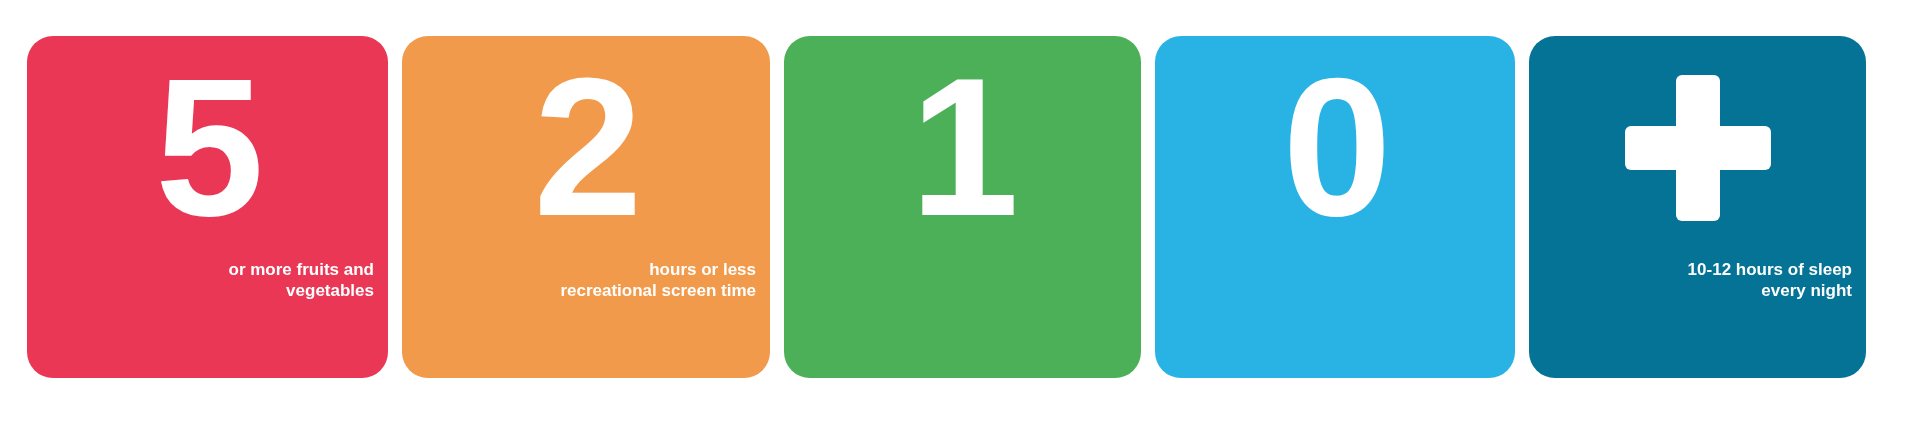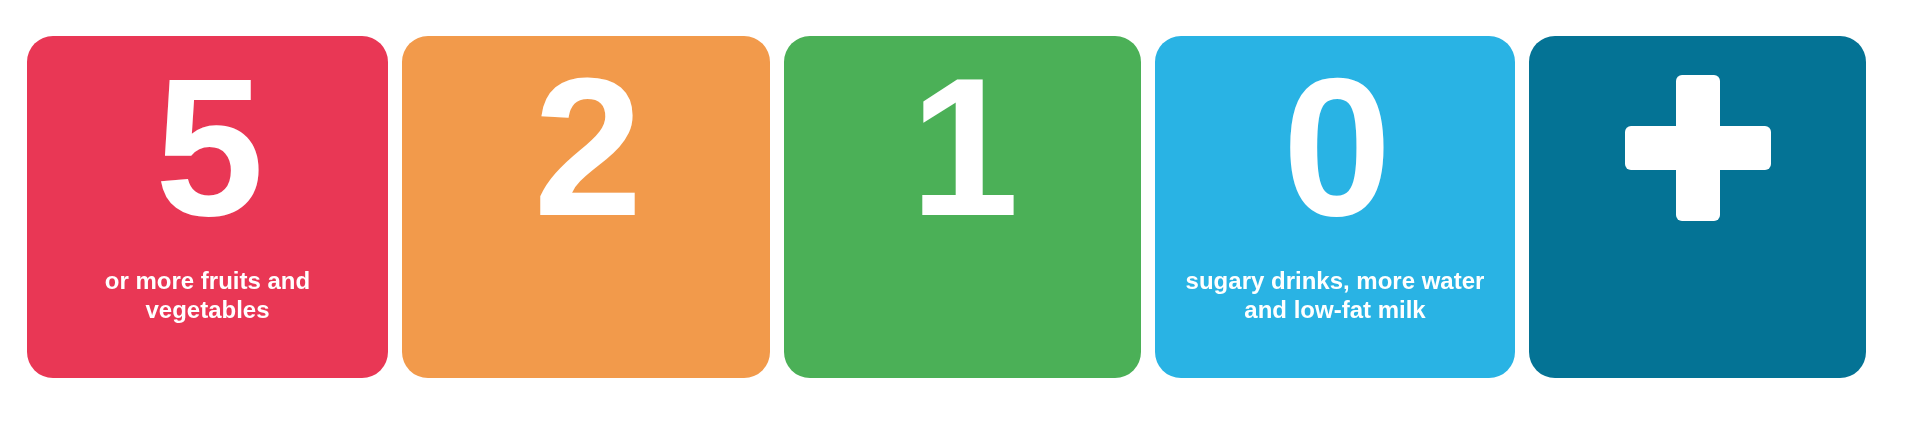--- a/index.html
+++ b/index.html
@@ -103,56 +103,58 @@
     left: 0;
     height: 44px;
     width: 146px;
     transform: translateY(-50%);
   }
 
   .caption {
     color: #ffffff;
     font-family: "Liberation Sans", sans-serif;
     font-weight: 700;
-    font-size: 24px;
+    font-size: 17px;
     line-height: 1.22;
-    text-align: center;
+    text-align: right;
     padding: 0 14px 0 14px;
-    margin-top: 20px;
+    margin-top: 14px;
     width: 100%;
     box-sizing: border-box;
     white-space: pre-line;
   }
 </style>
 </head>
 <body>
 
 <div class="banner" style="background: rgb(255, 255, 255);">
   <div class="tiles">
 
     <div class="tile tile-1" style="background: rgb(233, 55, 85); color: rgb(255, 255, 255);">
       <div class="glyph">5</div>
       <div class="caption">or more fruits and
 vegetables</div>
     </div>
 
     <div class="tile tile-2" style="background: rgb(242, 154, 75); color: rgb(255, 255, 255);">
       <div class="glyph">2</div>
+      <div class="caption">hours or less
+recreational screen time</div>
     </div>
 
     <div class="tile tile-3" style="background: rgb(75, 176, 87); color: rgb(255, 255, 255);">
       <div class="glyph">1</div>
     </div>
 
     <div class="tile tile-4" style="background: rgb(41, 179, 228); color: rgb(255, 255, 255);">
       <div class="glyph">0</div>
-      <div class="caption">sugary drinks, more water
-and low-fat milk</div>
     </div>
 
     <div class="tile tile-5" style="background: rgb(4, 115, 149); color: rgb(255, 255, 255);">
       <div class="plus-wrap">
         <div class="plus"></div>
       </div>
+      <div class="caption">10-12 hours of sleep
+every night</div>
     </div>
 
   </div>
 </div>
 
 </body></html>

